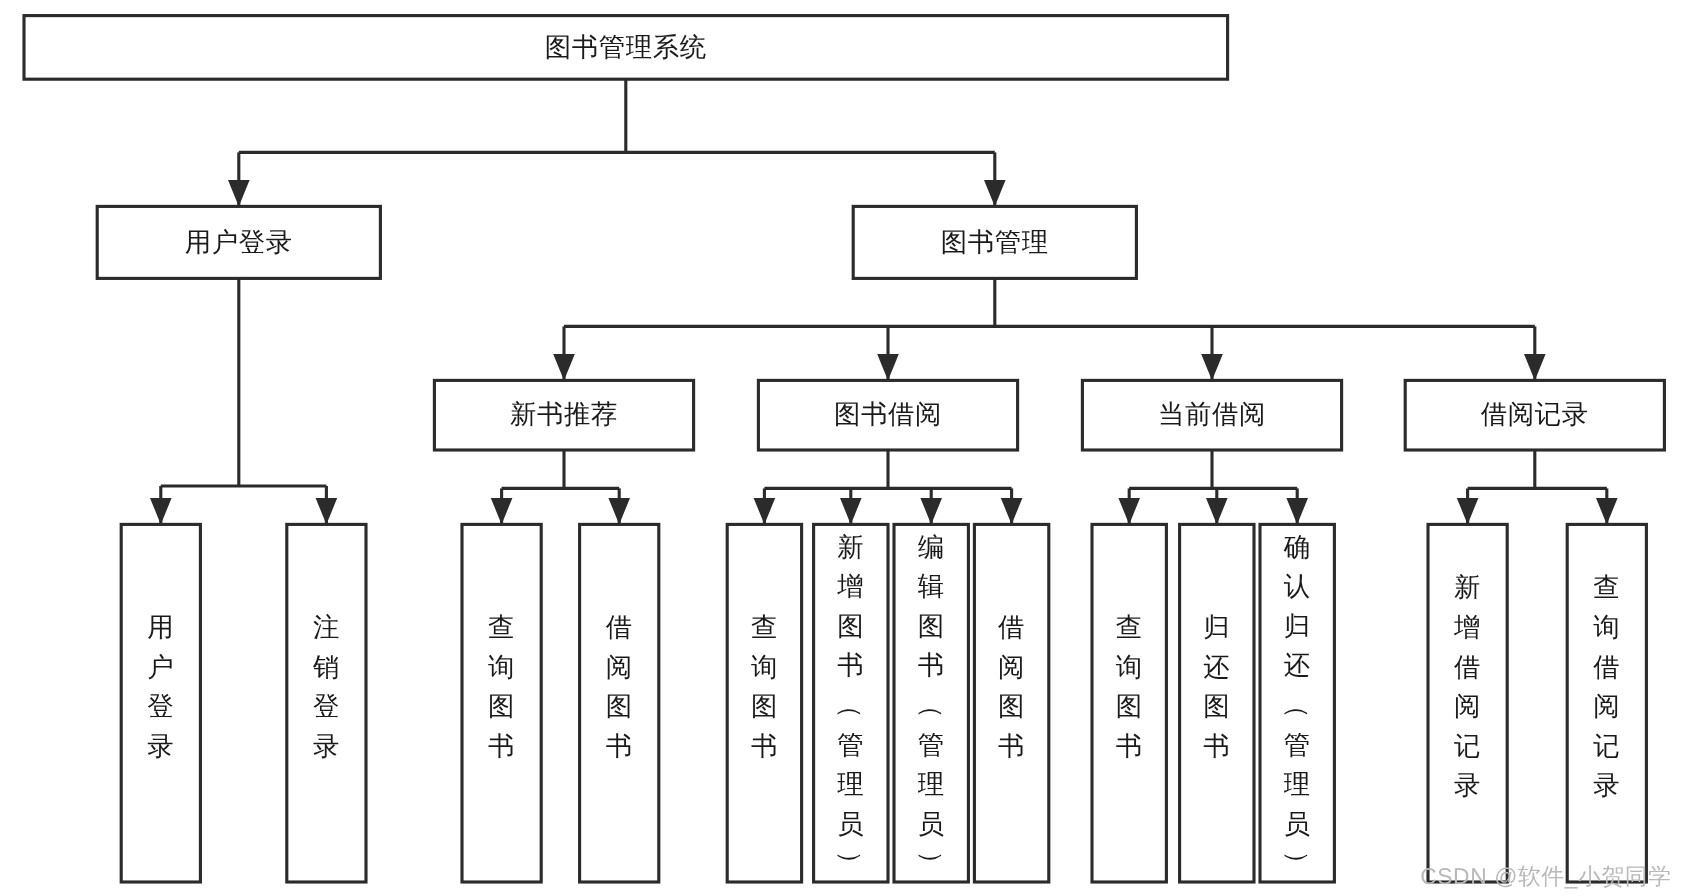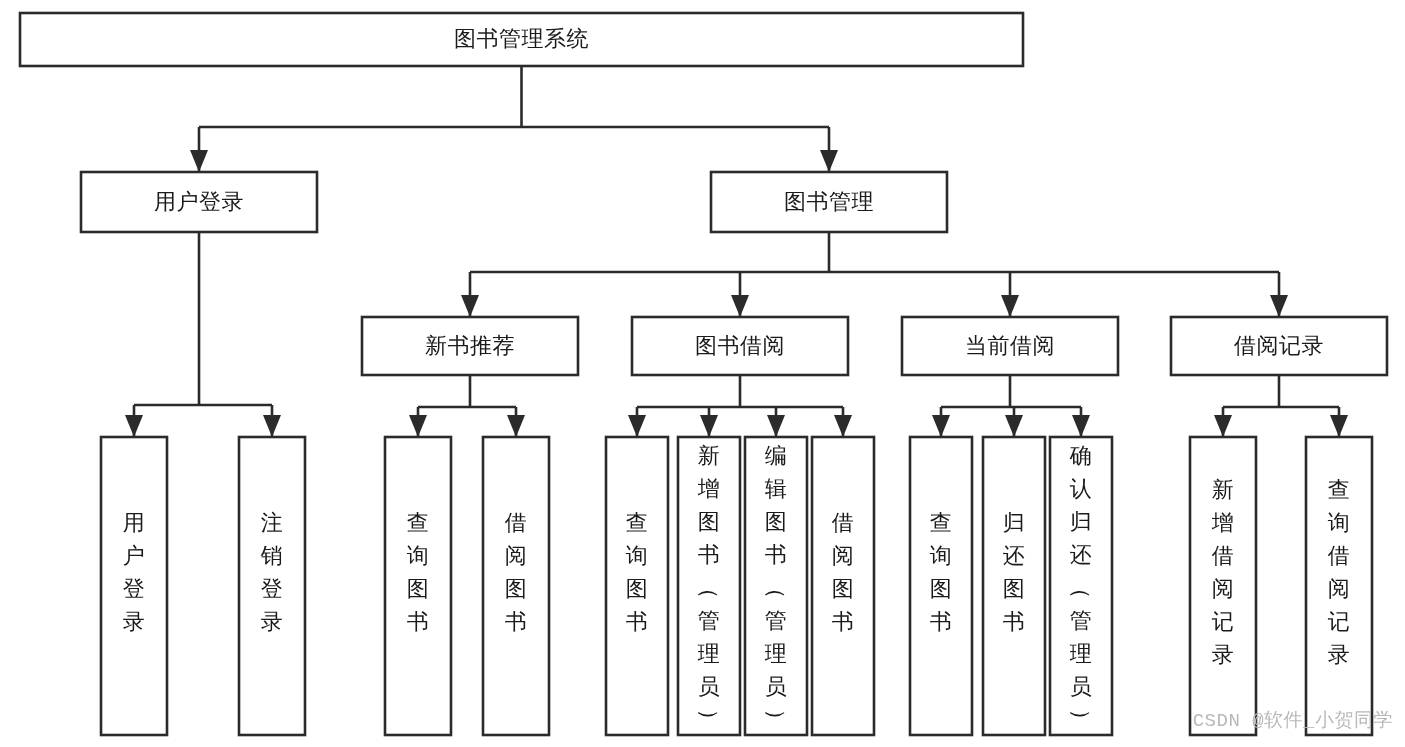--- a/index.html
+++ b/index.html
@@ -52,22 +52,22 @@
     fill: none;
     stroke-linecap: butt;
   }
   .arrow-head {
     fill: #2b2b2b;
     stroke: none;
   }
   .watermark {
     position: absolute;
     right: 12px;
-    bottom: 14px;
-    font-family: Liberation Mono, monospace;
+    bottom: 3px;
+    font-family: Liberation Sans, sans-serif;
     font-size: 19px;
     color: #b9b9b9;
     white-space: nowrap;
     user-select: none;
     letter-spacing: 0.5px;
   }
 </style>
 </head>
 <body>
 

